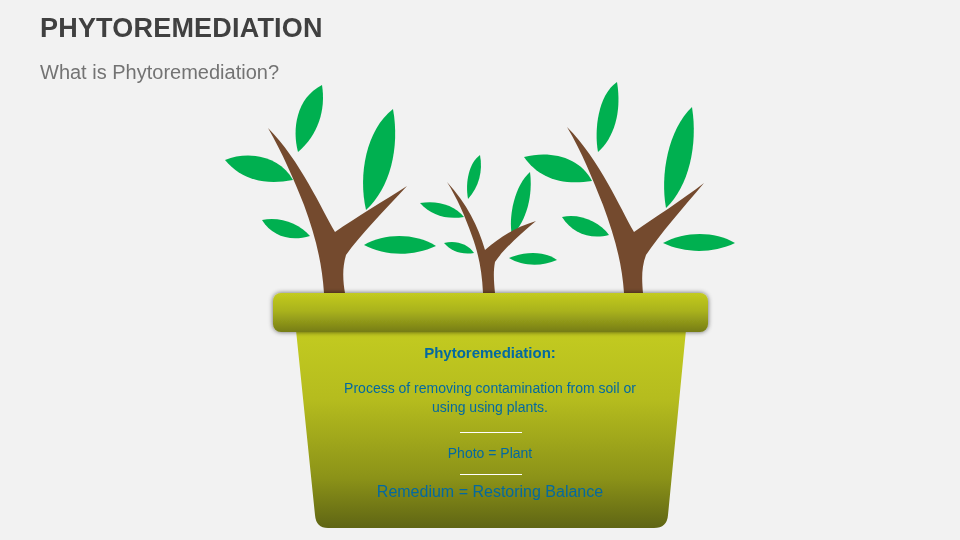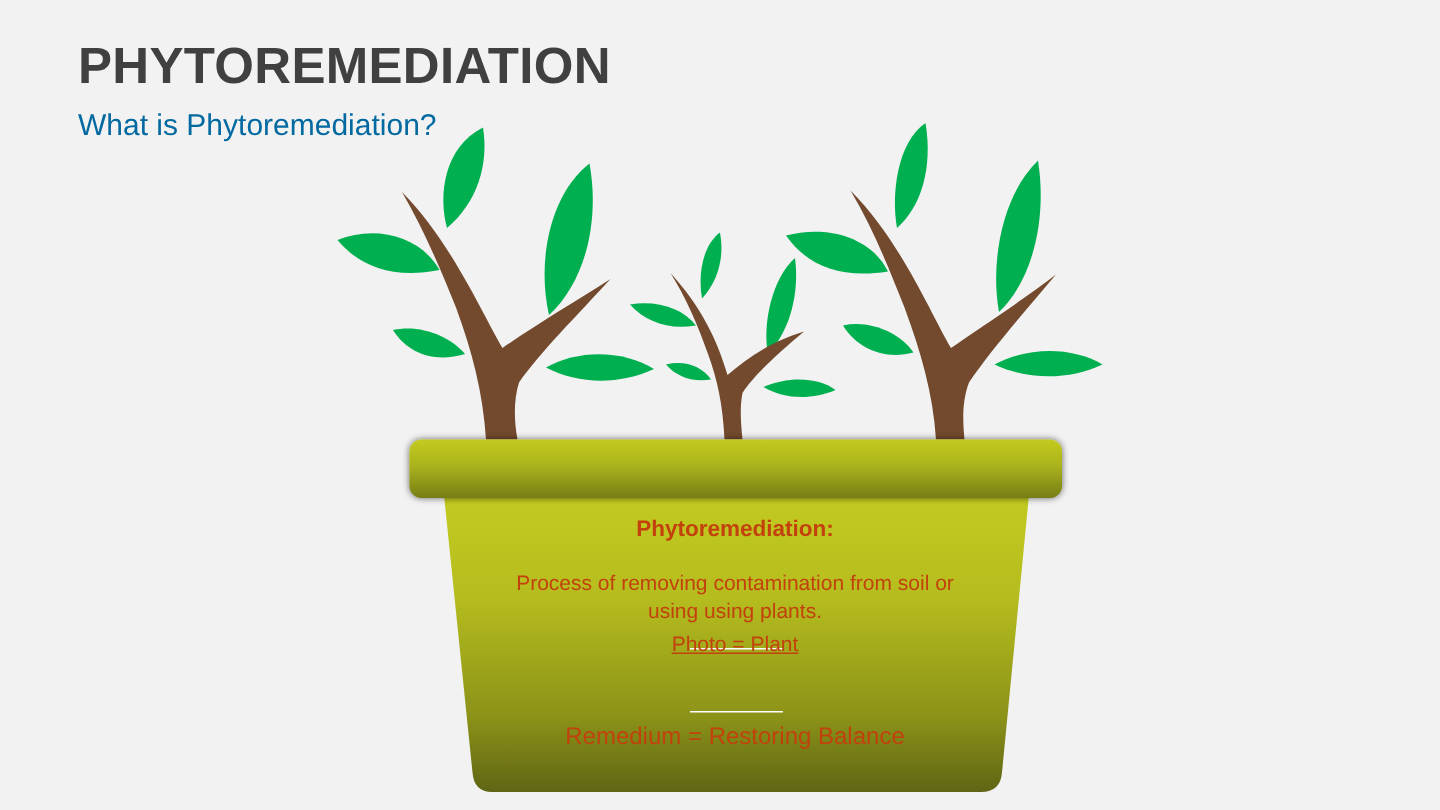--- a/index.html
+++ b/index.html
@@ -4,35 +4,35 @@
 <style>
   html, body { margin: 0; padding: 0; }
   body {
     width: 960px; height: 540px; overflow: hidden;
     background: #f2f2f2;
     font-family: "Liberation Sans", "DejaVu Sans", sans-serif;
     position: relative;
   }
   .title {
     position: absolute; left: 40px; top: 13px;
-    font-size: 34px; font-weight: bold; color: #404040;
-    letter-spacing: 0.2px; margin: 12px;
+    font-size: 27px; font-weight: bold; color: #404040;
+    letter-spacing: 0.2px; margin: 0;
   }
   .subtitle {
     position: absolute; left: 40px; top: 61px;
-    font-size: 20px; color: #0369a1; margin: 12px;
+    font-size: 20px; color: #737373; margin: 0;
   }
   .art { position: absolute; left: 0; top: 0; }
   .pot-text {
     position: absolute; left: 340px; width: 300px;
-    text-align: center; color: #c2410c;
+    text-align: center; color: #0369a1;
   }
   .pt-heading { top: 344px; font-size: 15px; font-weight: bold; }
   .pt-desc { top: 379px; font-size: 14px; line-height: 19px; }
-  .pt-photo { top: 421px; font-size: 14px; text-decoration: underline; }
+  .pt-photo { top: 445px; font-size: 14px; }
   .pt-remedium { top: 483px; font-size: 16px; }
   .divider {
     position: absolute; left: 460px; width: 62px; height: 1px; background: #ffffff;
   }
 </style>
 </head>
 <body>
 
 <h1 class="title">PHYTOREMEDIATION</h1>
 <p class="subtitle">What is Phytoremediation?</p>

